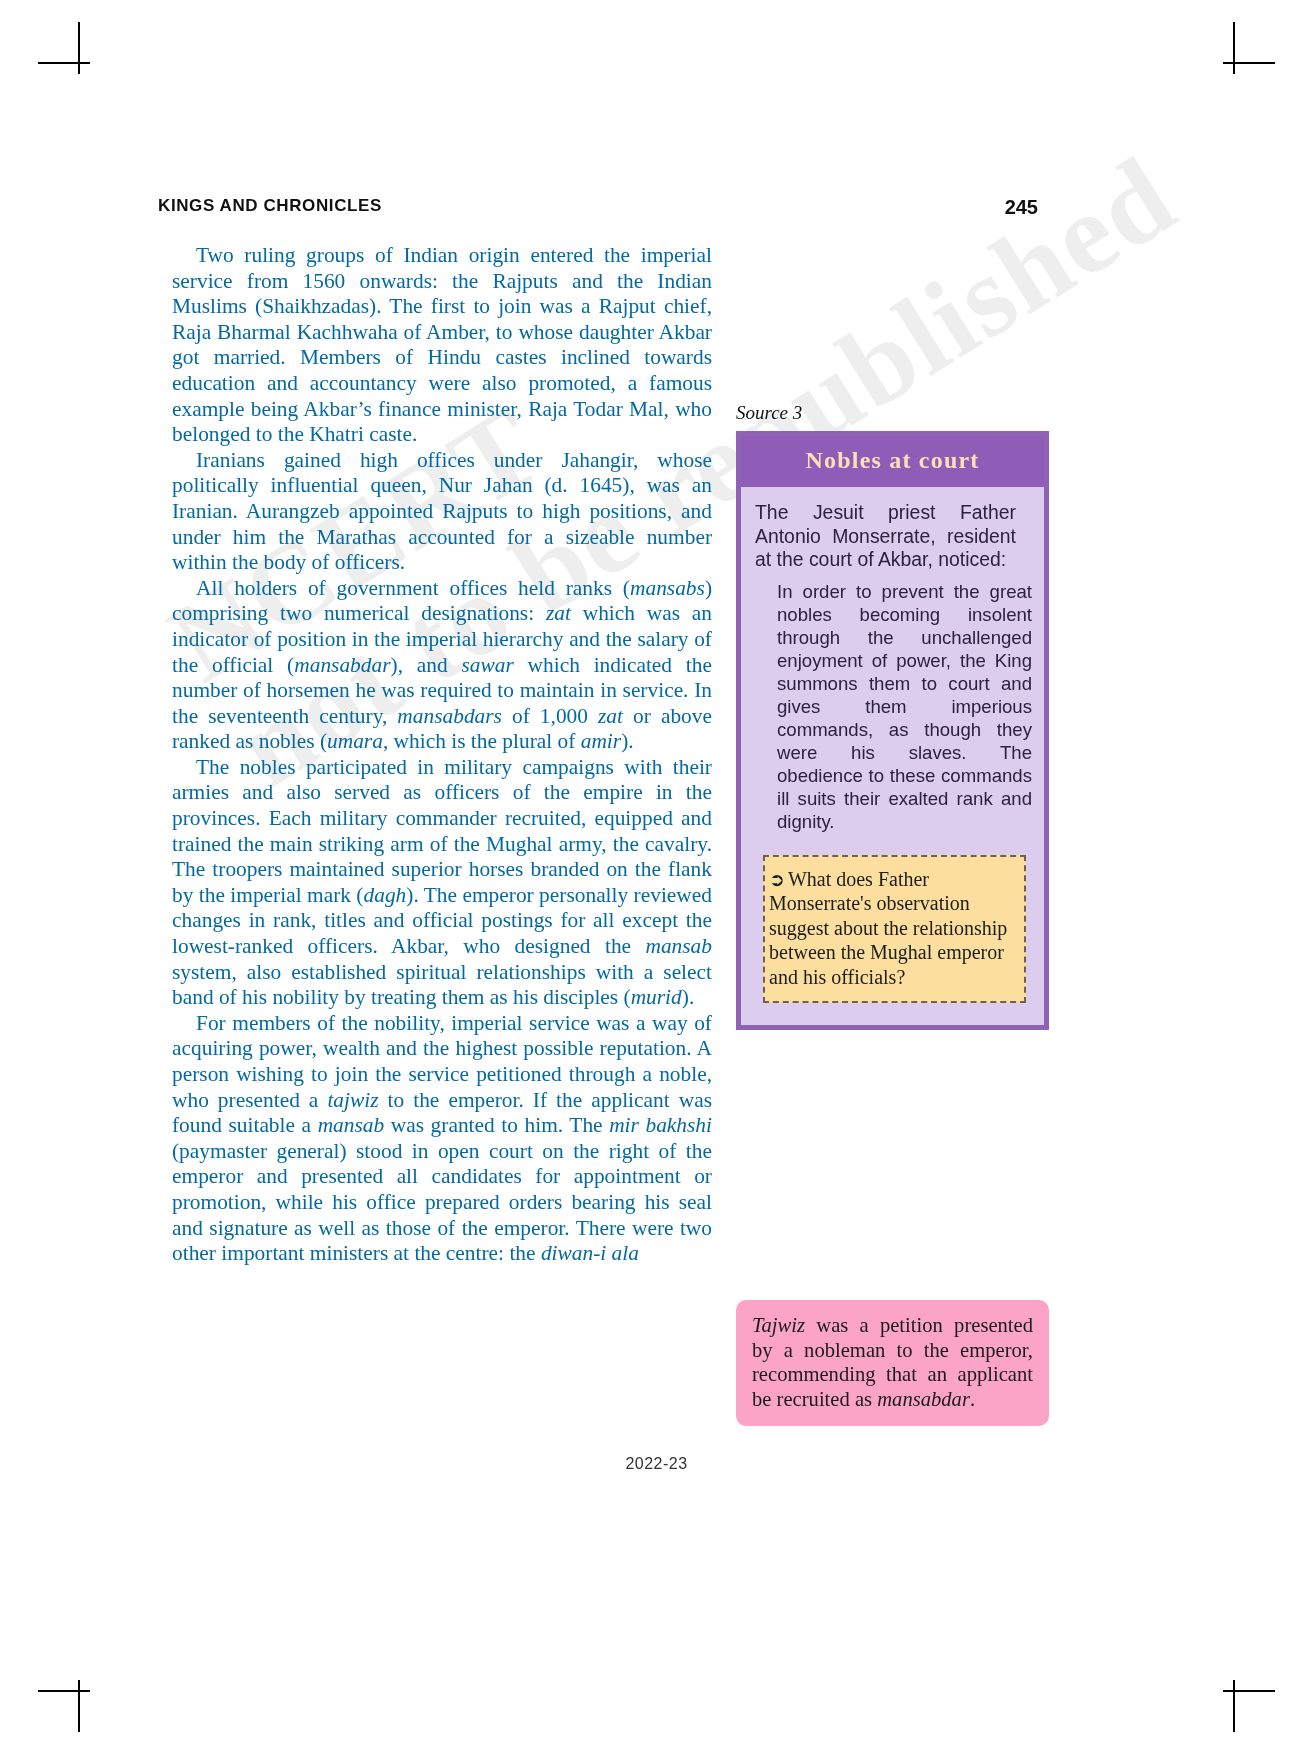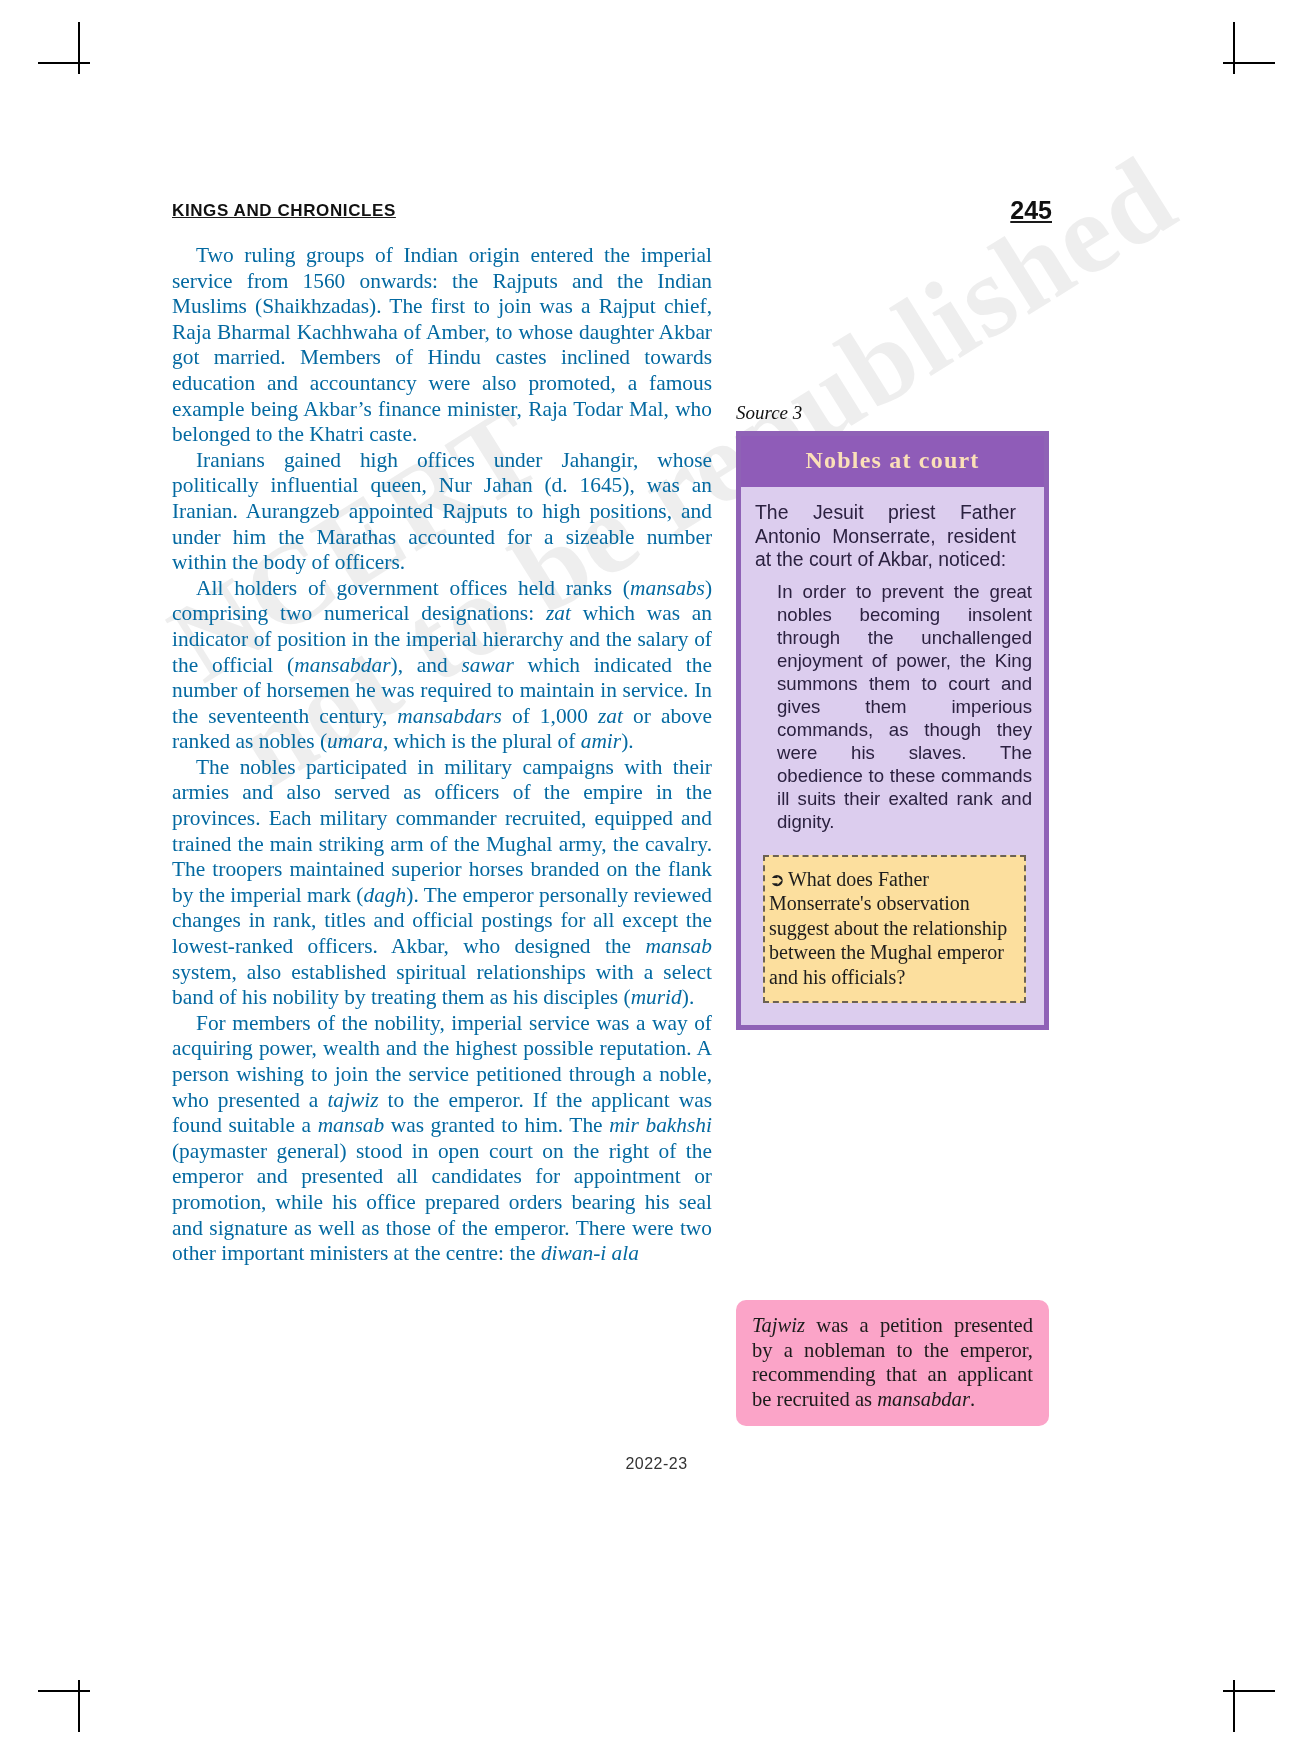--- a/index.html
+++ b/index.html
@@ -70,38 +70,37 @@
   .page {
     position: absolute;
     left: 0; top: 0;
     width: 1313px;
     height: 1754px;
     z-index: 2;
   }
 
   .runhead {
     position: absolute;
-    left: 172px;
+    left: 158px;
     top: 196px;
     width: 880px;
     display: flex;
     justify-content: space-between;
-    align-items: center;
-    text-decoration: underline;
+    align-items: flex-start;
   }
   .runhead-title {
     font-family: "Liberation Sans", sans-serif;
     font-size: 17px;
     font-weight: 700;
     letter-spacing: 0.6px;
     color: #111;
   }
   .runhead-page {
     font-family: "Liberation Sans", sans-serif;
-    font-size: 25px;
+    font-size: 20px;
     font-weight: 700;
     color: #111;
   }
 
   
   .maincol {
     position: absolute;
     left: 172px;
     top: 243px;
     width: 540px;

